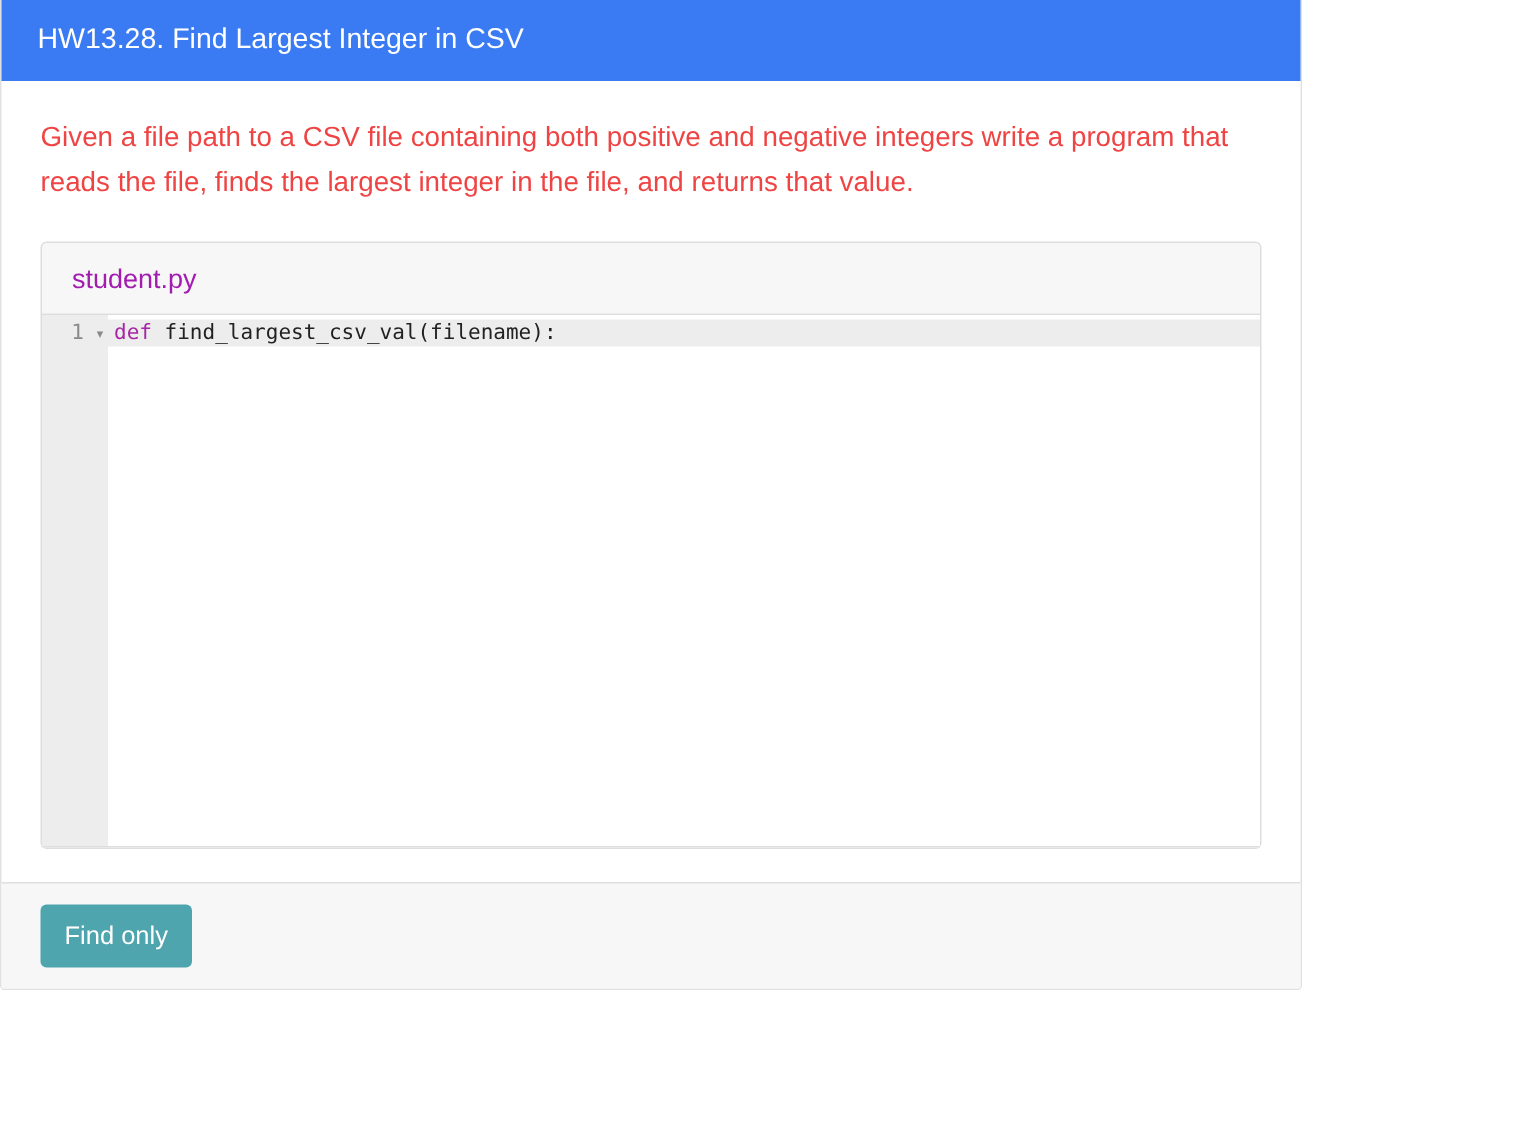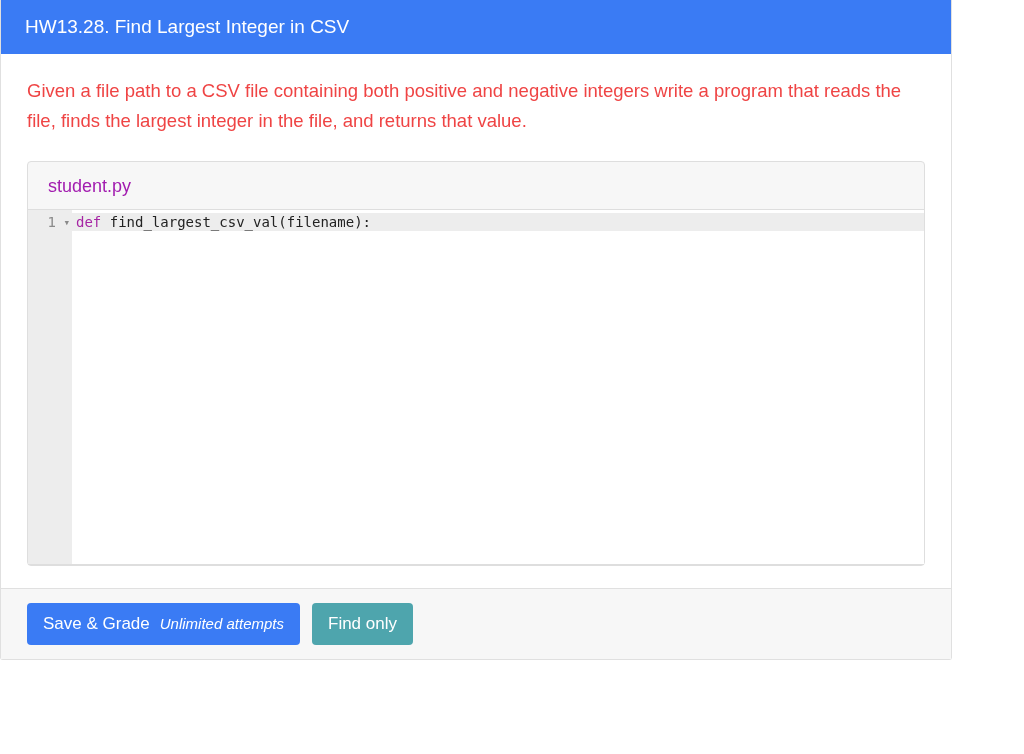--- a/index.html
+++ b/index.html
@@ -8,21 +8,21 @@
     font-family: -apple-system, BlinkMacSystemFont, "Segoe UI", Helvetica, Arial, sans-serif;
     background: #fff;
     color: #212529;
   }
   .card {
     margin: 0;
     border: 1px solid #e0e0e0;
     border-top: none;
     background: #fff;
     border-radius: 0 0 3px 3px;
-    width: 952px;
+    width: 868px;
   }
   .card-header {
     background: #3a7bf4;
     color: #fff;
     padding: 16px 24px;
     font-size: 19px;
     font-weight: 500;
   }
   .card-body {
     padding: 22px 26px;
@@ -155,19 +155,15 @@
           </div>
         </div>
         <div class="code-lines">
           <div class="code-line hl"><span class="kw">def</span><span class="fn"> find_largest_csv_val(filename):</span></div>
         </div>
       </div>
     </div>
   </div>
 
   <div class="card-footer">
-    <button class="btn btn-primary">
-      <span>Save &amp; Grade</span>
-      <span class="attempts">Unlimited attempts</span>
-    </button>
     <button class="btn btn-info">Find only</button>
   </div>
 </div>
 
 </body></html>

